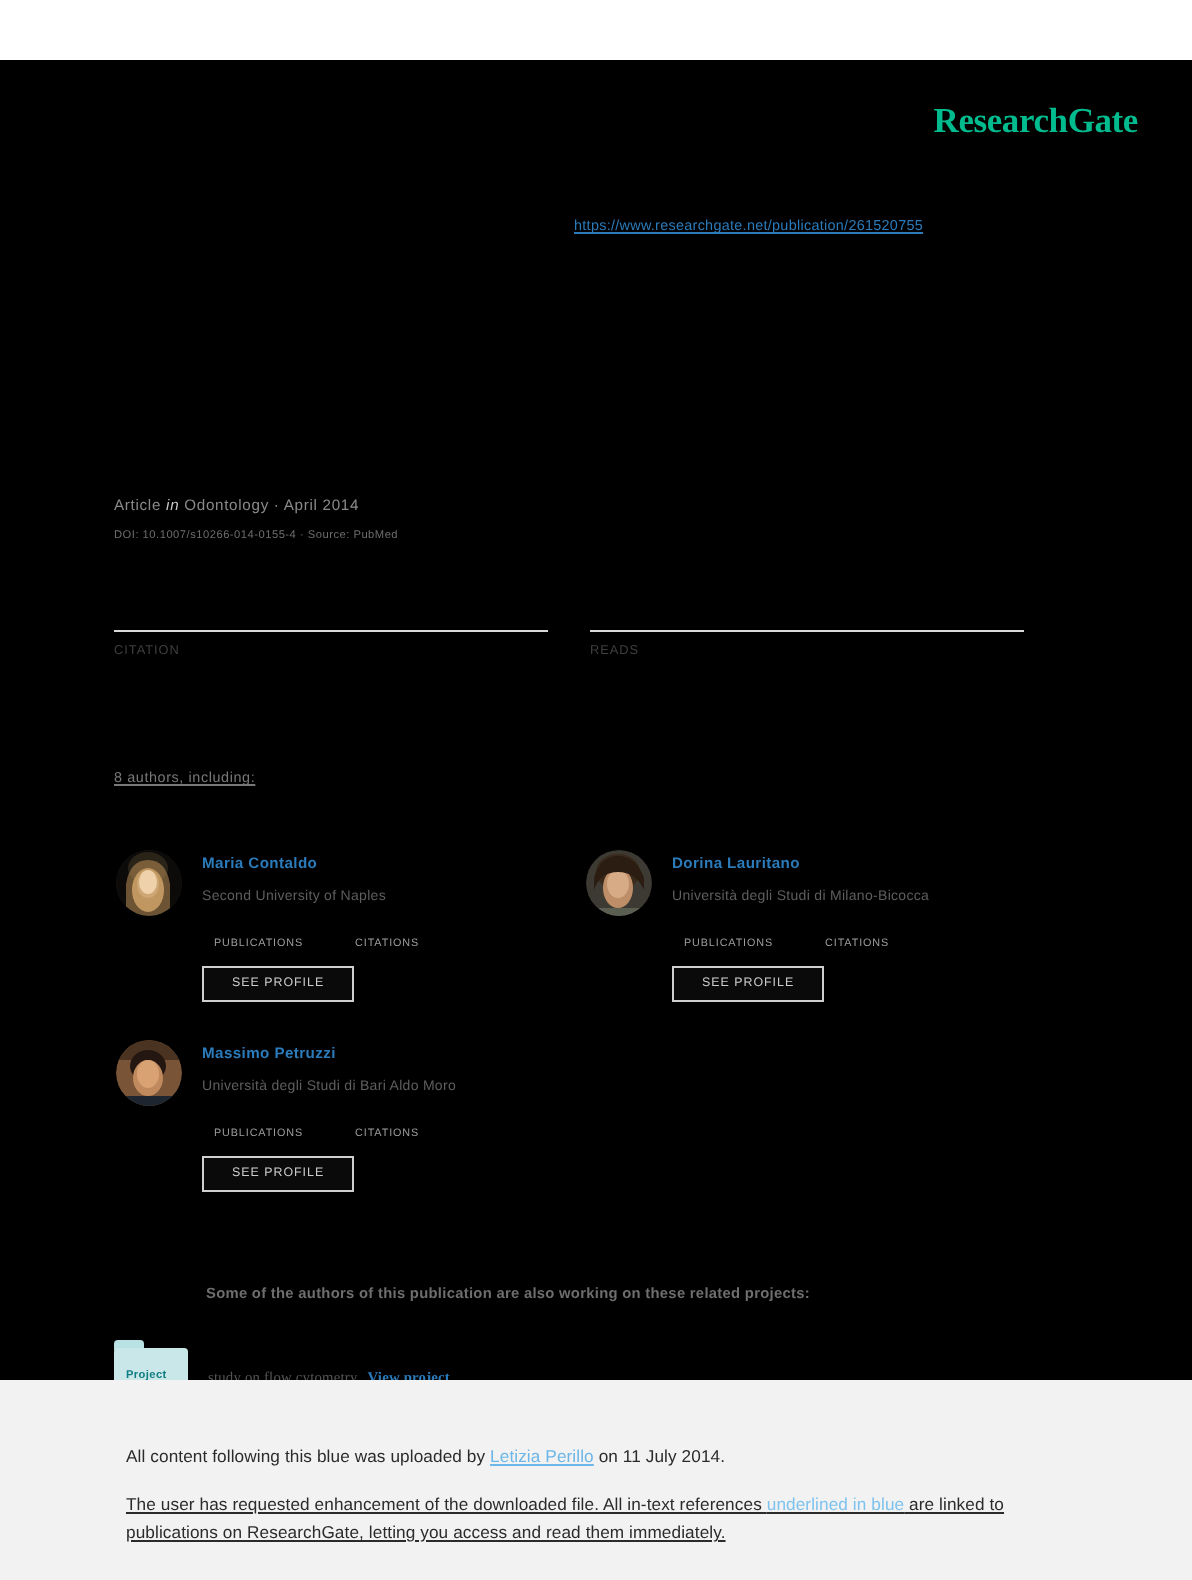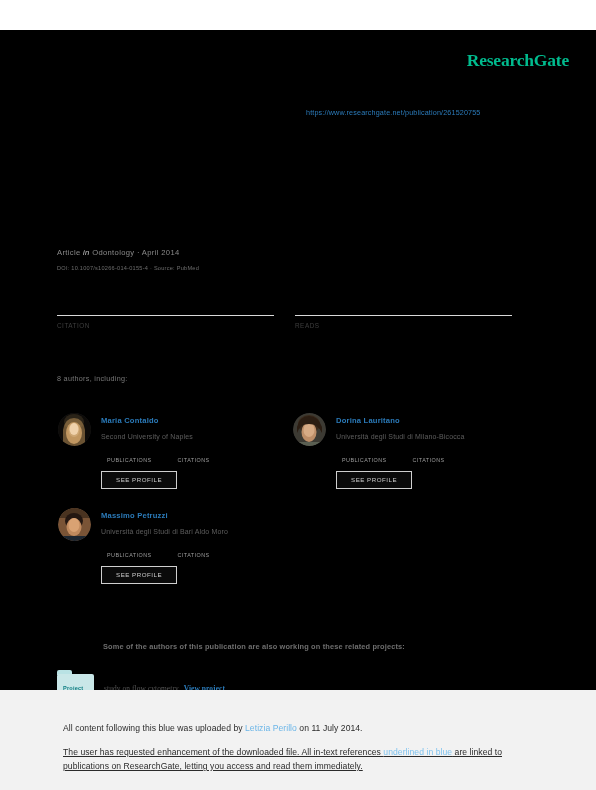--- a/index.html
+++ b/index.html
@@ -47,25 +47,26 @@
     font-weight: 700;
     font-size: 17.5px;
     letter-spacing: -0.2px;
     color: #00bb8e;
     white-space: nowrap;
   }
 
   .rg-url {
     position: absolute;
     top: 78px;
-    left: 306px;
+    left: 287px;
     font-size: 7.2px;
     letter-spacing: 0.15px;
     color: #2b7bba;
     white-space: nowrap;
+    text-decoration: underline;
   }
 
   .doc-title {
     position: absolute;
     top: 110px;
     left: 57px;
     width: 460px;
     font-size: 13px;
     line-height: 1.45;
     color: #050505;
@@ -121,30 +122,31 @@
   .metric-label {
     margin-top: 6px;
     font-size: 6.4px;
     letter-spacing: 0.5px;
     color: #3f3f3f;
   }
 
   
   .authors-heading {
     position: absolute;
-    top: 344px;
+    top: 354px;
     left: 57px;
     font-size: 7.2px;
     letter-spacing: 0.3px;
     color: #787878;
+    text-decoration: underline;
   }
 
   .authors-grid {
     position: absolute;
-    top: 379px;
+    top: 391px;
     left: 57px;
     width: 470px;
     display: flex;
     flex-wrap: wrap;
   }
   .author-card {
     width: 235px;
     height: 95px;
     position: relative;
   }
@@ -284,21 +286,21 @@
   .footer-line {
     position: absolute;
     left: 63px;
     font-size: 8.6px;
     color: #2b2b2b;
     letter-spacing: 0.05px;
     line-height: 14px;
   }
   .footer-line.l1 { top: 31px; }
   .footer-line.l2 { top: 55px; width: 480px; text-decoration: underline; }
-  .link-blue { color: #6cb6e8; }
+  .link-blue { color: #6cb6e8; text-decoration: underline; }
   .link-blue-u { color: #7ec2ee; }
 </style>
 </head>
 <body>
 
 <div class="page">
 
   <div class="top-strip"></div>
 
   <div class="cover">

